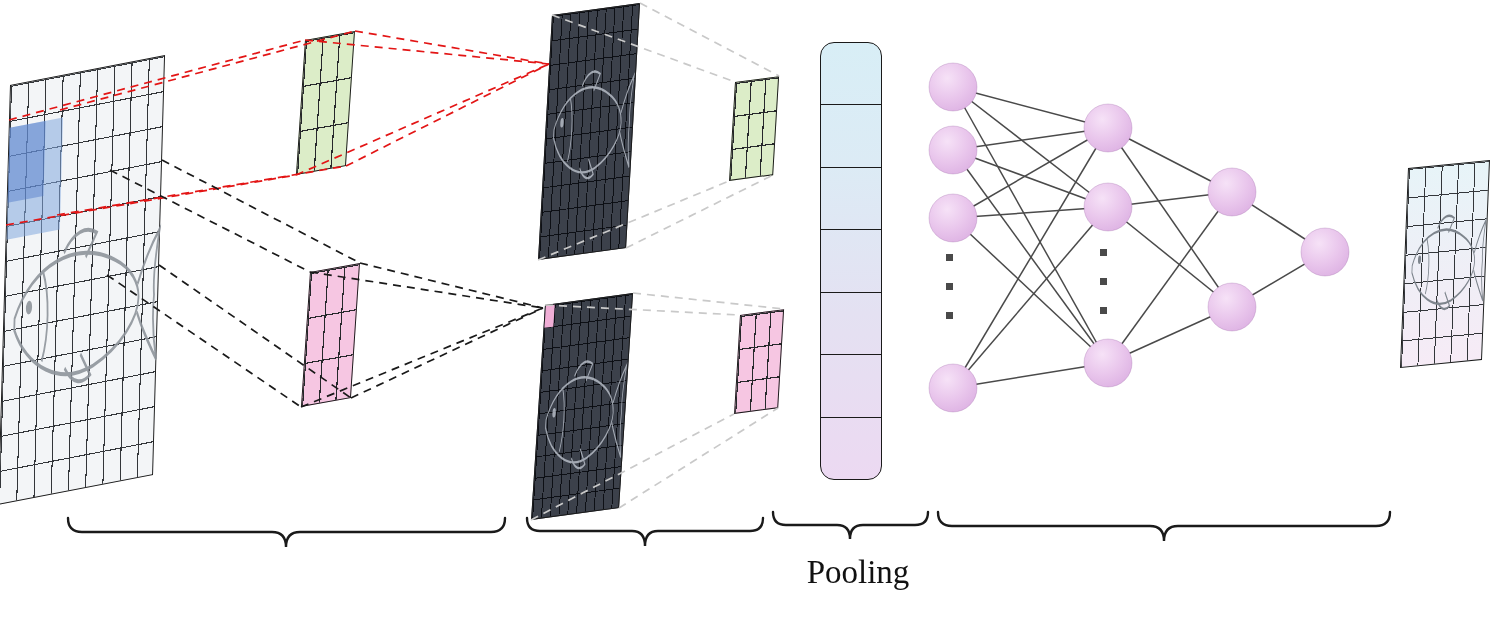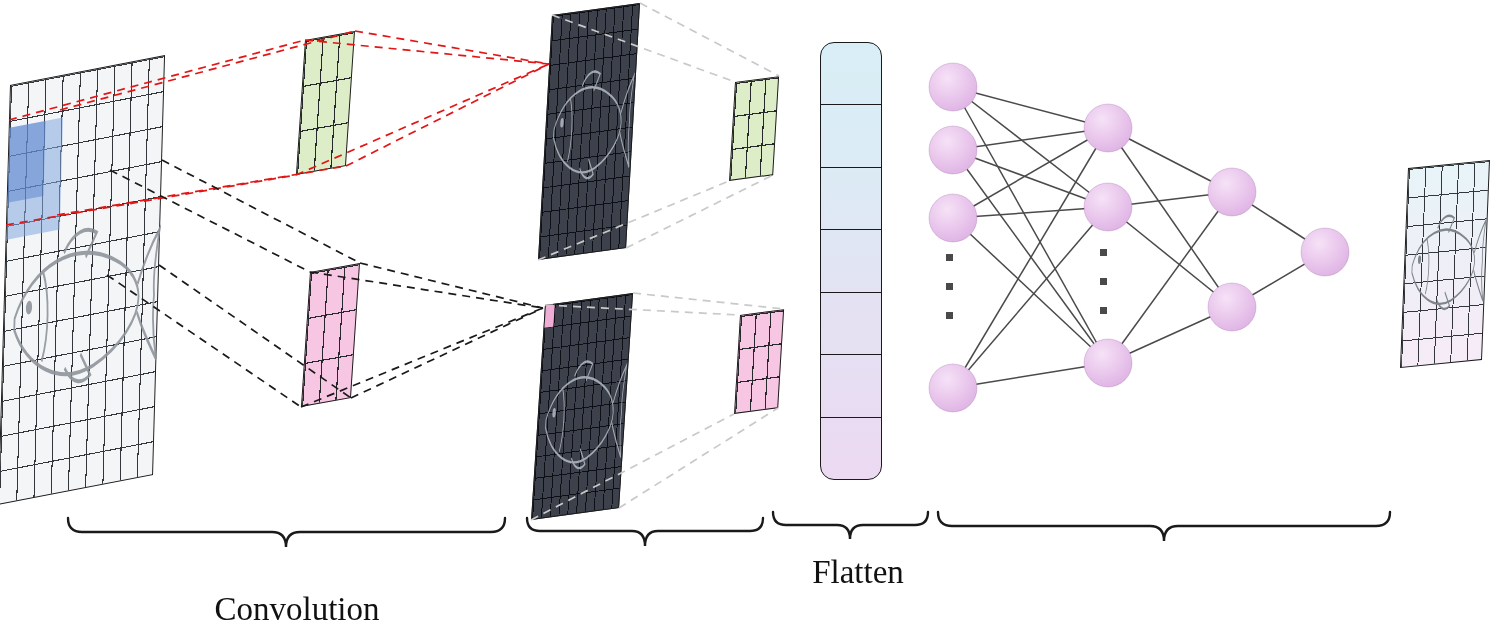--- a/index.html
+++ b/index.html
@@ -202,16 +202,15 @@
     </g>
 
     <g stroke="#1a1a1a" stroke-width="2.4" fill="none" stroke-linecap="round">
       <path d="M68,518 Q68,532 82,532 L272,532 Q286,532 286,547 Q286,532 300,532 L491,532 Q505,532 505,518"></path>
       <path d="M527,518 Q527,531 540,531 L632,531 Q645,531 645,546 Q645,531 658,531 L750,531 Q763,531 763,518"></path>
       <path d="M773,512 Q773,525 786,525 L837,525 Q850,525 850,539 Q850,525 863,525 L915,525 Q928,525 928,512"></path>
       <path d="M938,512 Q938,526 952,526 L1150,526 Q1164,526 1164,541 Q1164,526 1178,526 L1376,526 Q1390,526 1390,512"></path>
     </g>
   </svg>
 
-  <div class="stage-label lbl-conv">Convolution</div>
-  <div class="stage-label lbl-flat">Flatten</div>
+  <div class="stage-label lbl-flat">Pooling</div>
 
 </div>
 
 </body></html>

